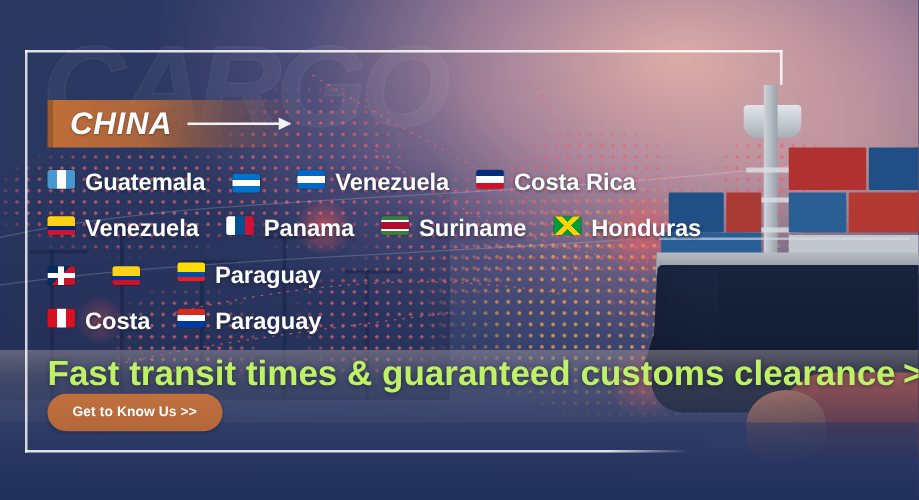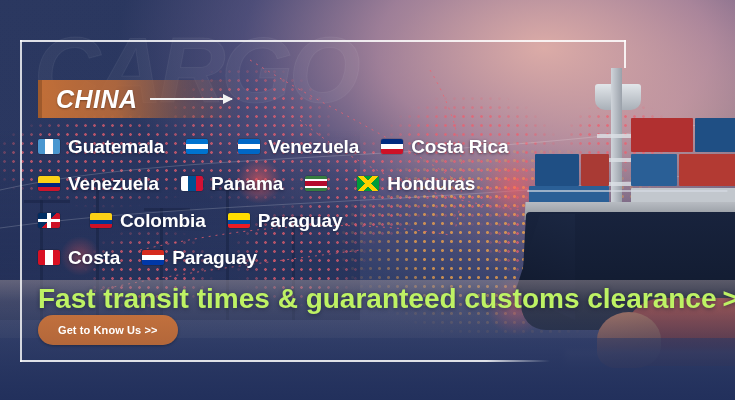--- a/index.html
+++ b/index.html
@@ -182,21 +182,21 @@
   }
   .china-arrow:after{
     content:""; position:absolute; right:-1px; top:-4px;
     border-left:10px solid #f2f2f2;
     border-top:5px solid transparent;
     border-bottom:5px solid transparent;
   }
 
   .rows{ position:absolute; left:38px; top:128px; width:640px; }
   .row{ display:flex; align-items:center; height:37px; }
-  .country{ display:flex; align-items:center; margin-right:22px; white-space:nowrap; }
+  .country{ display:flex; margin-right:22px; white-space:nowrap; }
   .flag{
     display:inline-block; width:22px; height:15px; margin-right:8px;
     border-radius:2px; box-shadow:0 0 0 .5px rgba(0,0,0,.25);
     position:relative; overflow:hidden; flex:none;
   }
   .cname{
     color:#fff; font-size:19px; font-weight:bold;
     text-shadow:0 1px 3px rgba(20,25,50,.65);
     letter-spacing:-.1px;
   }
@@ -317,33 +317,33 @@
           <div class="country">
             <span class="flag" style="background: linear-gradient(rgb(252, 209, 22) 0px, rgb(252, 209, 22) 50%, rgb(0, 36, 125) 50%, rgb(0, 36, 125) 75%, rgb(207, 20, 43) 75%, rgb(207, 20, 43) 100%);"></span>
             <span class="cname">Venezuela</span>
           </div>
           <div class="country">
             <span class="flag" style="background: linear-gradient(90deg, rgb(255, 255, 255) 0px, rgb(255, 255, 255) 33%, rgb(0, 82, 147) 33%, rgb(0, 82, 147) 67%, rgb(210, 16, 52) 67%, rgb(210, 16, 52) 100%);"></span>
             <span class="cname">Panama</span>
           </div>
           <div class="country">
             <span class="flag" style="background: linear-gradient(rgb(55, 126, 63) 0px, rgb(55, 126, 63) 22%, rgb(255, 255, 255) 22%, rgb(255, 255, 255) 32%, rgb(180, 10, 45) 32%, rgb(180, 10, 45) 68%, rgb(255, 255, 255) 68%, rgb(255, 255, 255) 78%, rgb(55, 126, 63) 78%, rgb(55, 126, 63) 100%);"></span>
+            <span class="cname">Suriname</span>
           </div>
           <div class="country">
             <span class="flag" style="background: linear-gradient(45deg, transparent 42%, rgb(254, 209, 0) 42%, rgb(254, 209, 0) 58%, transparent 58%), linear-gradient(-45deg, transparent 42%, rgb(254, 209, 0) 42%, rgb(254, 209, 0) 58%, transparent 58%) rgb(0, 155, 58);"></span>
             <span class="cname">Honduras</span>
           </div>
         </div>
         <div class="row">
           <div class="country">
             <span class="flag" style="background: linear-gradient(90deg, transparent 40%, rgb(255, 255, 255) 40%, rgb(255, 255, 255) 60%, transparent 60%), linear-gradient(transparent 38%, rgb(255, 255, 255) 38%, rgb(255, 255, 255) 62%, transparent 62%), linear-gradient(135deg, rgb(0, 45, 98) 0px, rgb(0, 45, 98) 50%, rgb(206, 17, 38) 50%, rgb(206, 17, 38) 100%);"></span>
           </div>
           <div class="country">
             <span class="flag" style="background: linear-gradient(rgb(252, 209, 22) 0px, rgb(252, 209, 22) 50%, rgb(0, 56, 147) 50%, rgb(0, 56, 147) 75%, rgb(206, 17, 38) 75%, rgb(206, 17, 38) 100%);"></span>
-            <span class="cname">Colombia</span>
           </div>
           <div class="country">
             <span class="flag" style="background: linear-gradient(rgb(255, 221, 0) 0px, rgb(255, 221, 0) 50%, rgb(3, 78, 162) 50%, rgb(3, 78, 162) 75%, rgb(237, 28, 36) 75%, rgb(237, 28, 36) 100%);"></span>
             <span class="cname">Paraguay</span>
           </div>
         </div>
         <div class="row">
           <div class="country">
             <span class="flag" style="background: linear-gradient(90deg, rgb(217, 16, 35) 0px, rgb(217, 16, 35) 33%, rgb(255, 255, 255) 33%, rgb(255, 255, 255) 67%, rgb(217, 16, 35) 67%, rgb(217, 16, 35) 100%);"></span>
             <span class="cname">Costa</span>

